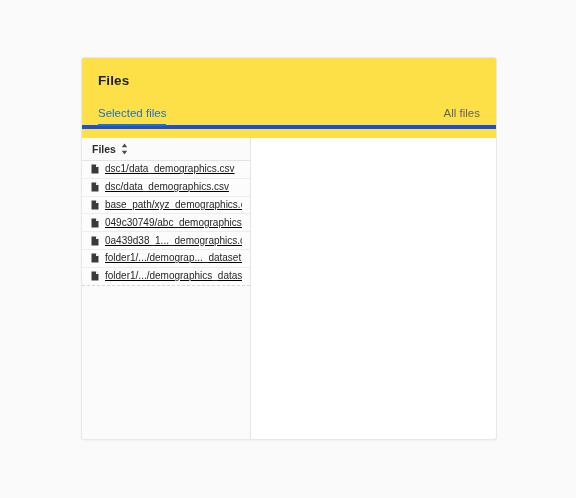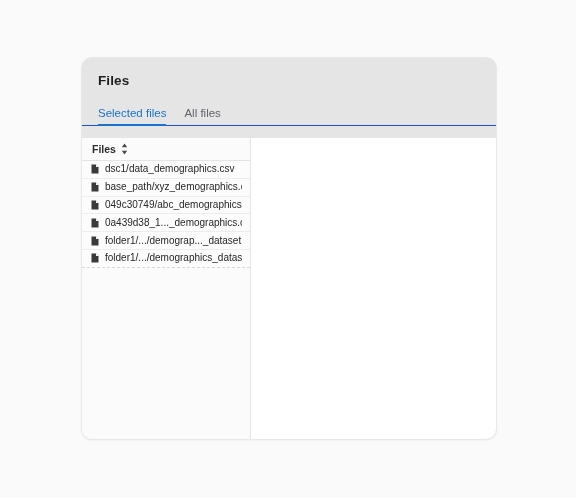--- a/index.html
+++ b/index.html
@@ -21,28 +21,29 @@
     height: 498px;
   }
 
   
   .card {
     position: absolute;
     left: 81px;
     top: 57px;
     width: 416px;
     height: 383px;
-    background: #e5e5e5;
+    background: #fde047;
     border: 1px solid #e8e8e8;
-    border-radius: 11px;
+    border-radius: 3px;
     box-sizing: border-box;
     box-shadow: 0 1px 2px rgba(0,0,0,0.04);
     display: flex;
     flex-direction: column;
     overflow: hidden;
+    gap: 9px;
   }
 
   
   .card-header {
     padding: 14px 16px 0 16px;
     flex: 0 0 auto;
   }
   .card-title {
     font-size: 13.5px;
     font-weight: bold;
@@ -50,25 +51,26 @@
     letter-spacing: 0.1px;
     line-height: 18px;
     margin: 0 0 12px 0;
   }
 
   
   .tabs {
     display: flex;
     align-items: flex-end;
     gap: 18px;
-    border-bottom: 1px solid #1d4ed8;
-    margin: 12px -16px;
+    border-bottom: 4px solid #1d4ed8;
+    margin: 0 -16px;
     padding: 0 16px;
     height: 23px;
     box-sizing: content-box;
+    justify-content: space-between;
   }
   .tab {
     position: relative;
     font-size: 11.5px;
     line-height: 22px;
     color: #5f6368;
     cursor: pointer;
     padding-bottom: 1px;
     white-space: nowrap;
   }
@@ -149,20 +151,21 @@
   .file-row {
     display: flex;
     align-items: center;
     gap: 6px;
     height: 16.8px;
     padding: 0 8px 0 9px;
     border-bottom: 1px solid #ededed;
     background: #fcfcfc;
     cursor: pointer;
     overflow: hidden;
+    text-decoration: underline;
   }
   .file-row:last-child { border-bottom: none; }
 
   .file-icon {
     flex: 0 0 auto;
     width: 8px;
     height: 10px;
     display: block;
   }
   .file-icon svg { display: block; }
@@ -221,20 +224,29 @@
           <li class="file-row">
             <span class="file-icon">
               <svg width="8" height="10" viewBox="0 0 8 10" aria-hidden="true">
                 <path d="M0.5 0.5 H5 L7.5 3 V9.5 H0.5 Z" fill="#3a3a3a"></path>
                 <path d="M5 0.5 V3 H7.5 Z" fill="#ffffff"></path>
               </svg>
             </span>
             <span class="file-name">dsc1/data_demographics.csv</span>
           </li>
 
+          <li class="file-row">
+            <span class="file-icon">
+              <svg width="8" height="10" viewBox="0 0 8 10" aria-hidden="true">
+                <path d="M0.5 0.5 H5 L7.5 3 V9.5 H0.5 Z" fill="#3a3a3a"></path>
+                <path d="M5 0.5 V3 H7.5 Z" fill="#ffffff"></path>
+              </svg>
+            </span>
+            <span class="file-name">dsc/data_demographics.csv</span>
+          </li>
 
           <li class="file-row">
             <span class="file-icon">
               <svg width="8" height="10" viewBox="0 0 8 10" aria-hidden="true">
                 <path d="M0.5 0.5 H5 L7.5 3 V9.5 H0.5 Z" fill="#3a3a3a"></path>
                 <path d="M5 0.5 V3 H7.5 Z" fill="#ffffff"></path>
               </svg>
             </span>
             <span class="file-name">base_path/xyz_demographics.csv</span>
           </li>

